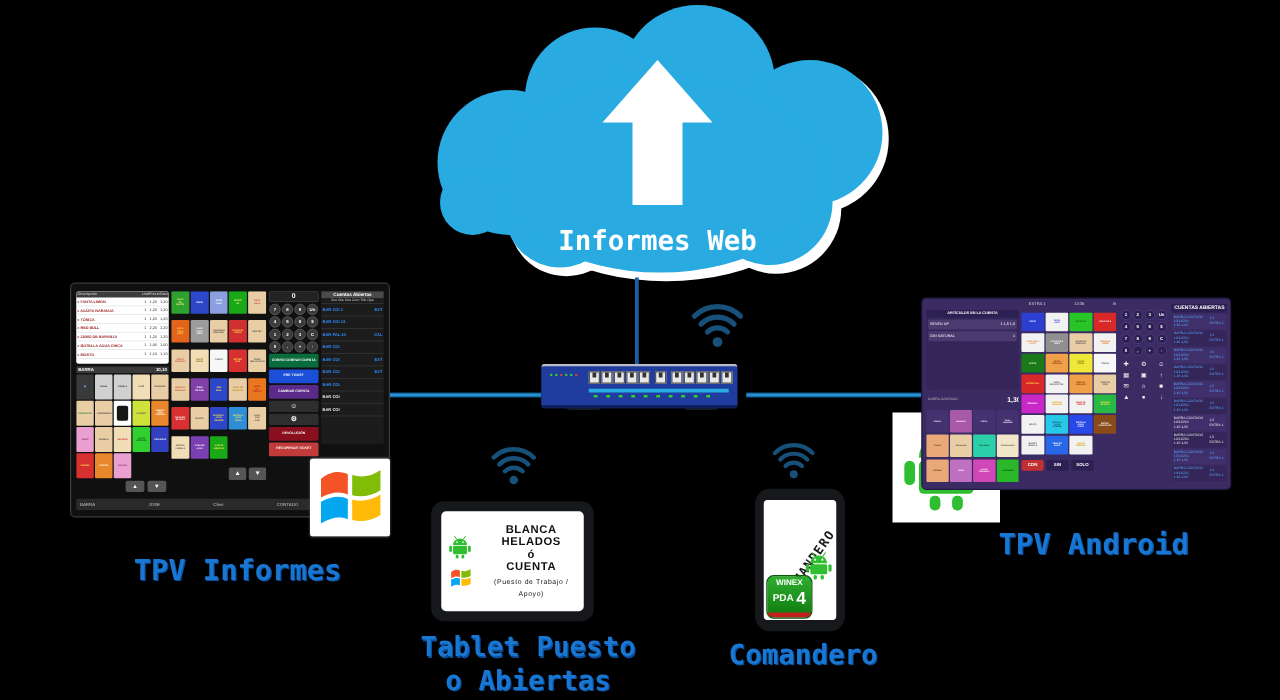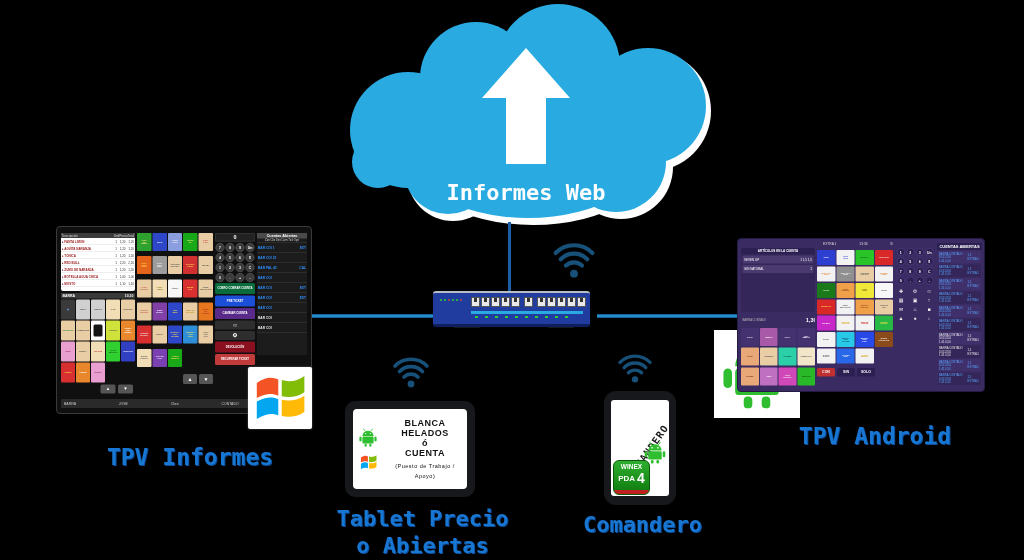--- a/index.html
+++ b/index.html
@@ -756,21 +756,21 @@
             </div>
             <span>1,5 EXTRA 1</span>
           </div>
         </div>
     </div>
   </div>
 
   <div class="caption" style="left:60px;top:444px;width:260px;font-size:23px">TPV Informes</div>
   <div class="caption" style="left:770px;top:423px;width:210px;font-size:23px">TPV Android</div>
   <div class="caption" style="left:300px;top:505px;width:245px;font-size:22px;line-height:27px">
-    <div>Tablet Precio</div>
+    <div>Tablet Puesto</div>
     <div>o Abiertas</div>
   </div>
   <div class="caption" style="left:560px;top:512px;width:165px;font-size:22px">Comandero</div>
 
   <svg class="wifi" style="left:391px;top:356px" width="40" height="34">
       <use href="#wifisym"></use>
     </svg>
   <div class="devframe" style="left:345px;top:401px;width:130px;height:96px">
     <div class="devscreen" style="left:8px;top:8px;width:114px;height:80px;display:flex">
       <div style="width:30px;display:flex;flex-direction:column;align-items:center;justify-content:center;gap:4px">

